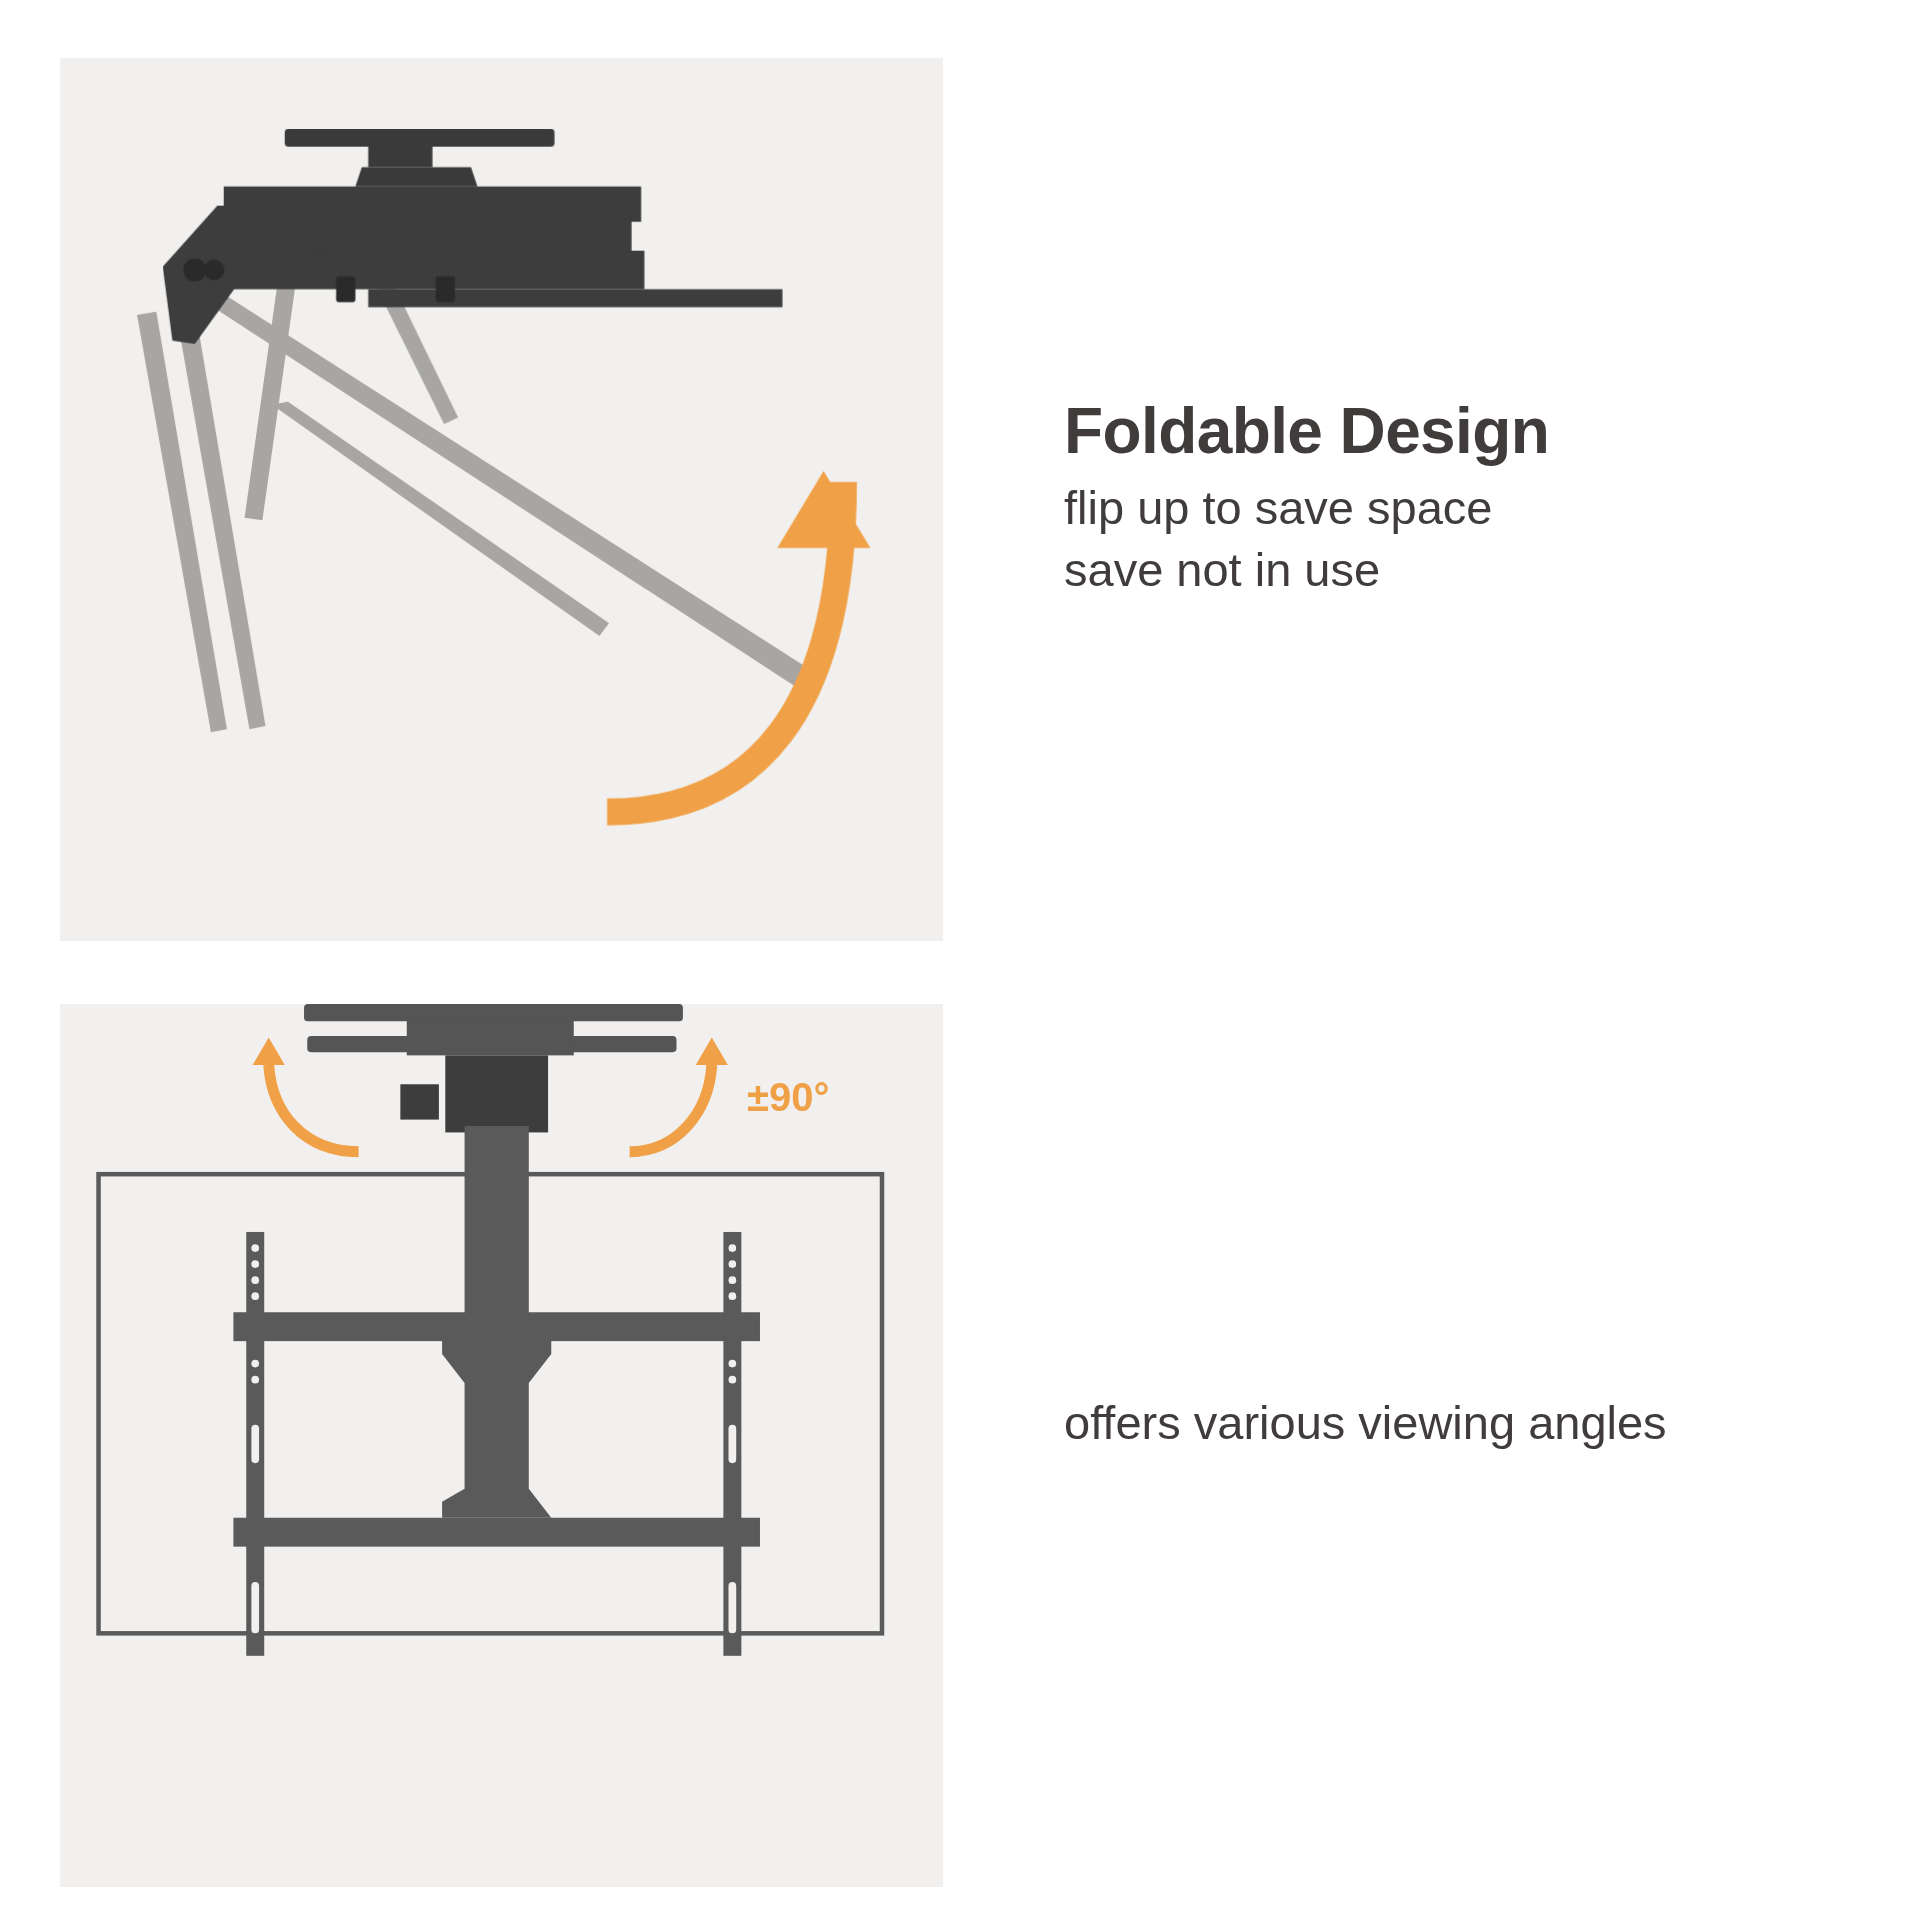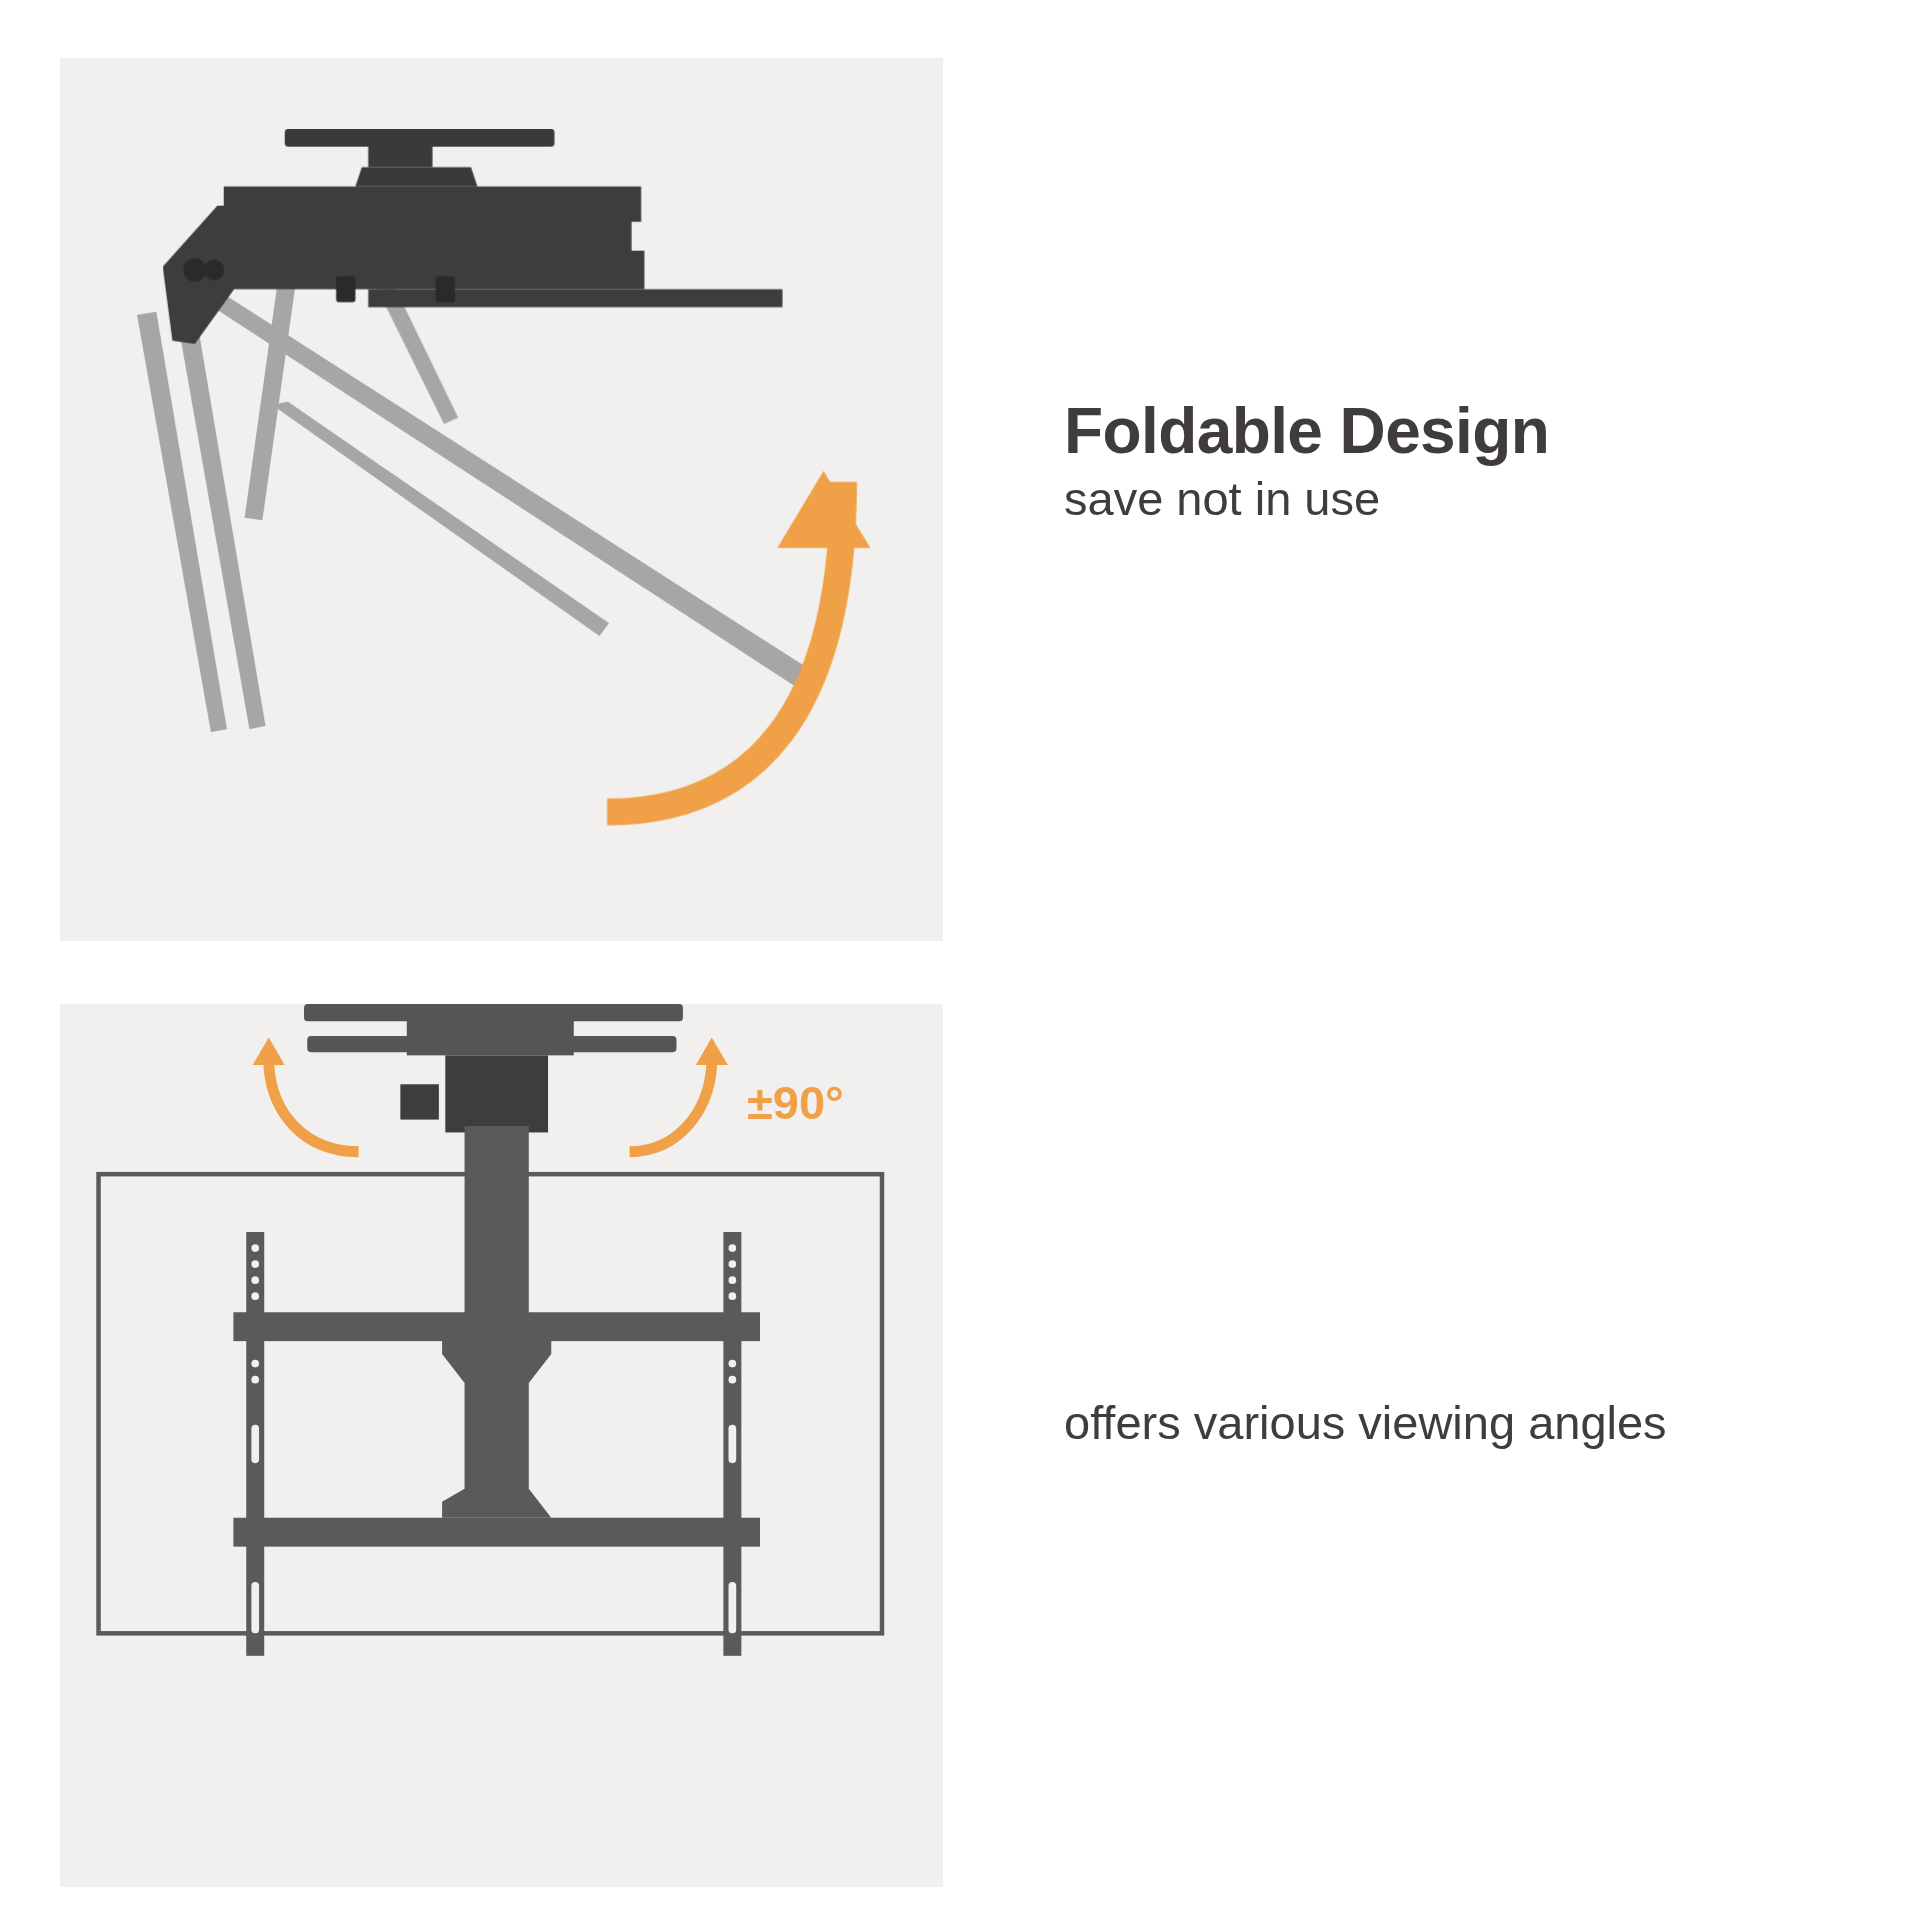--- a/index.html
+++ b/index.html
@@ -2,21 +2,21 @@
 <html style="font-size:10.3px"><head>
 <meta charset="utf-8">
 <style>
   html,body{margin:0;padding:0;background:#ffffff;}
   body{width:1926px;height:1926px;position:relative;overflow:hidden;font-family:"Liberation Sans","DejaVu Sans",sans-serif;}
   .panel{position:absolute;left:60px;width:883px;height:883px;background:#f1f0ee;}
   .panel svg{position:absolute;left:0;top:0;width:883px;height:883px;}
   .feature{position:absolute;left:1064px;color:#403c3b;}
   .title{font-weight:bold;font-size:64px;line-height:73px;letter-spacing:-0.6px;margin:0;}
   .sub{font-size:47px;line-height:62px;margin:0;}
-  .deg{position:absolute;font-weight:bold;font-size:47px;color:#f0a148;}
+  .deg{position:absolute;font-weight:bold;font-size:40px;color:#f0a148;}
 </style>
 </head>
 <body>
 
 <div class="panel" style="top:58px;">
   <svg viewBox="0 0 1375 1375">
 
     <g fill="#9a9996" opacity="0.85">
       <polygon points="120,400 150,395 260,1045 235,1050"></polygon>
       <polygon points="170,335 200,330 320,1040 295,1045"></polygon>
@@ -49,20 +49,21 @@
 
     <g>
       <path d="M852,1174 C1080,1174 1220,1020 1220,660" fill="none" stroke="#f0a148" stroke-width="42"></path>
       <polygon points="1120,882 1265,882 1192,762" fill="#f0a148" transform="translate(-3,-119)"></polygon>
     </g>
   </svg>
 </div>
 
 <div class="feature" style="top:395px;">
   <p class="title">Foldable Design</p>
+  <p class="sub" style="margin-top:9px;">flip up to save space</p>
   <p class="sub">save not in use</p>
 </div>
 
 <div class="panel" style="top:1004px;">
   <svg viewBox="0 0 1375 1375">
 
     <rect x="60" y="265" width="1220" height="715" fill="none" stroke="#5a5a5a" stroke-width="7"></rect>
 
     <g fill="#555">
       <rect x="380" y="0" width="590" height="27" rx="6"></rect>

